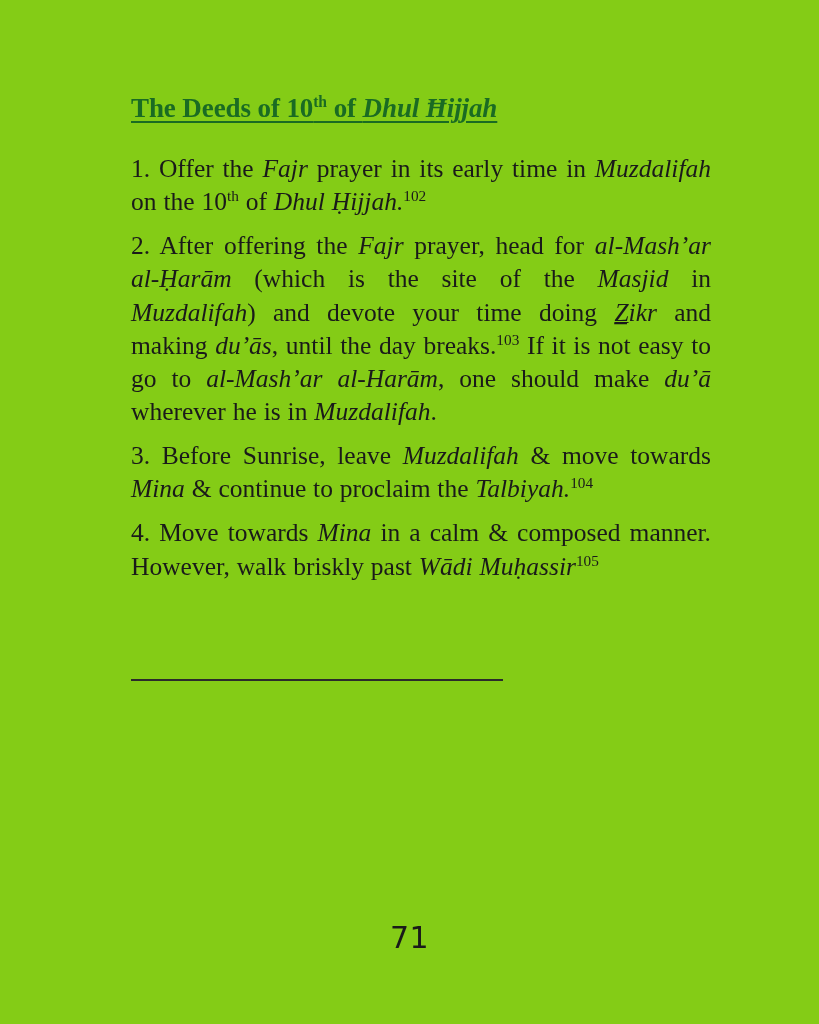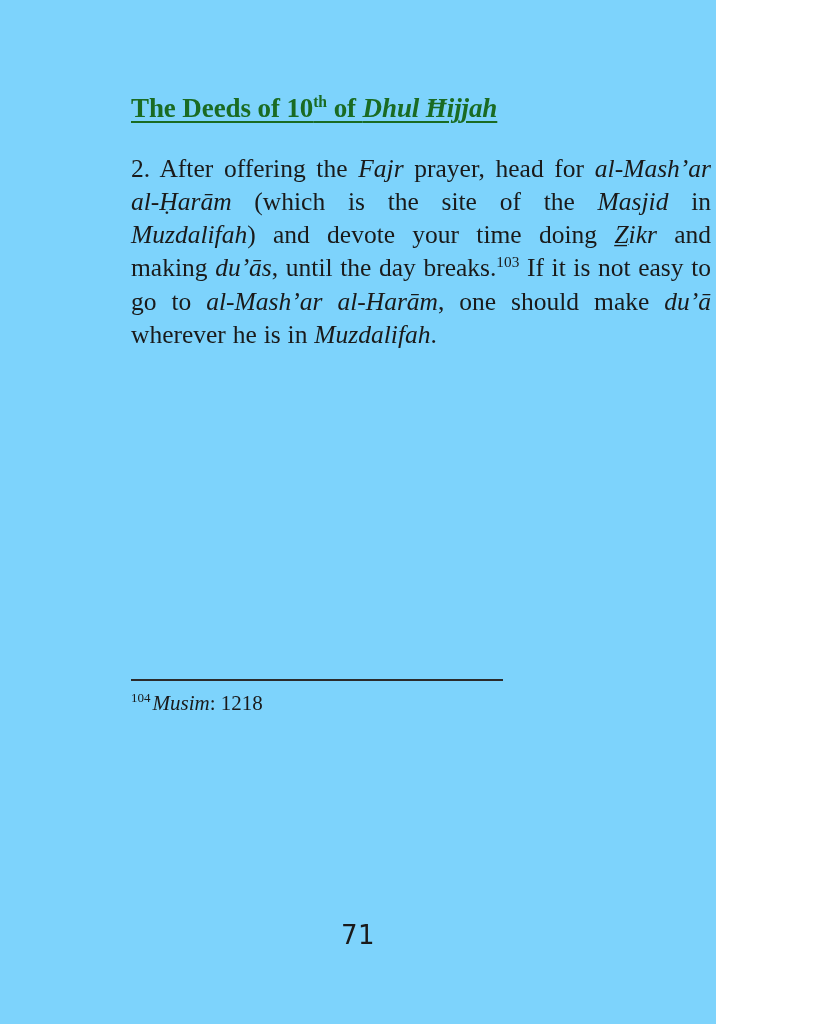--- a/index.html
+++ b/index.html
@@ -4,23 +4,23 @@
 <title>The Deeds of 10th of Dhul Hijjah — page 71</title>
 <style>
   html, body {
     margin: 0;
     padding: 0;
     background: #ffffff;
   }
 
   .page {
     position: relative;
-    width: 716px;
+    width: 819px;
     height: 1024px;
-    background: #7dd3fc;
+    background: #84cc16;
     overflow: hidden;
     box-sizing: border-box;
     font-family: "Liberation Serif", "DejaVu Serif", serif;
     color: #1a1a1a;
     text-decoration: underline;
   }
 
   .content {
     position: absolute;
     left: 131px;
@@ -135,45 +135,45 @@
   }
 
   
   .page-number {
     position: absolute;
     left: 0;
     right: 0;
     top: 920px;
     text-align: center;
     font-family: "DejaVu Sans", "Liberation Sans", sans-serif;
-    font-size: 26px;
+    font-size: 30px;
     color: #1a1a1a;
     letter-spacing: 0.5px;
   }
 </style>
 </head>
 <body>
 
 <div class="page">
 
   <div class="content">
 
     <h1 class="page-heading">
       <span>The Deeds of 10</span><sup>th</sup><span> of </span><span class="it">Dhul Ħijjah</span>
     </h1>
 
     <div class="body-block">
+      <p class="para">1. Offer the <span class="it">Fajr</span> prayer in its early time in <span class="it">Muzdalifah</span> on the 10<sup>th</sup> of <span class="it">Dhul Ḥijjah.</span><sup>102</sup></p>
       <p class="para">2. After offering the <span class="it">Fajr</span> prayer, head for <span class="it">al-Mash’ar al-Ḥarām</span> (which is the site of the <span class="it">Masjid</span> in <span class="it">Muzdalifah</span>) and devote your time doing <span class="it"><span class="uline">Z</span>̲ikr</span> and making <span class="it">du’ās</span>, until the day breaks.<sup>103</sup> If it is not easy to go to <span class="it">al-Mash’ar al-Harām</span>, one should make <span class="it">du’ā</span> wherever he is in <span class="it">Muzdalifah</span>.</p>
+      <p class="para">3. Before Sunrise, leave <span class="it">Muzdalifah</span> &amp; move towards <span class="it">Mina</span> &amp; continue to proclaim the <span class="it">Talbiyah.</span><sup>104</sup></p>
+      <p class="para">4. Move towards <span class="it">Mina</span> in a calm &amp; composed manner. However, walk briskly past <span class="it">Wādi Muḥassir</span><sup>105</sup></p>
     </div>
 
     <hr class="fn-rule">
 
     <div class="footnotes">
-      <p class="footnote plain">
-        <span class="marker">104</span><span><span class="it">Musim</span>: 1218</span>
-      </p>
     </div>
 
   </div>
 
   <div class="page-number">71</div>
 
 </div>
 
 </body></html>

